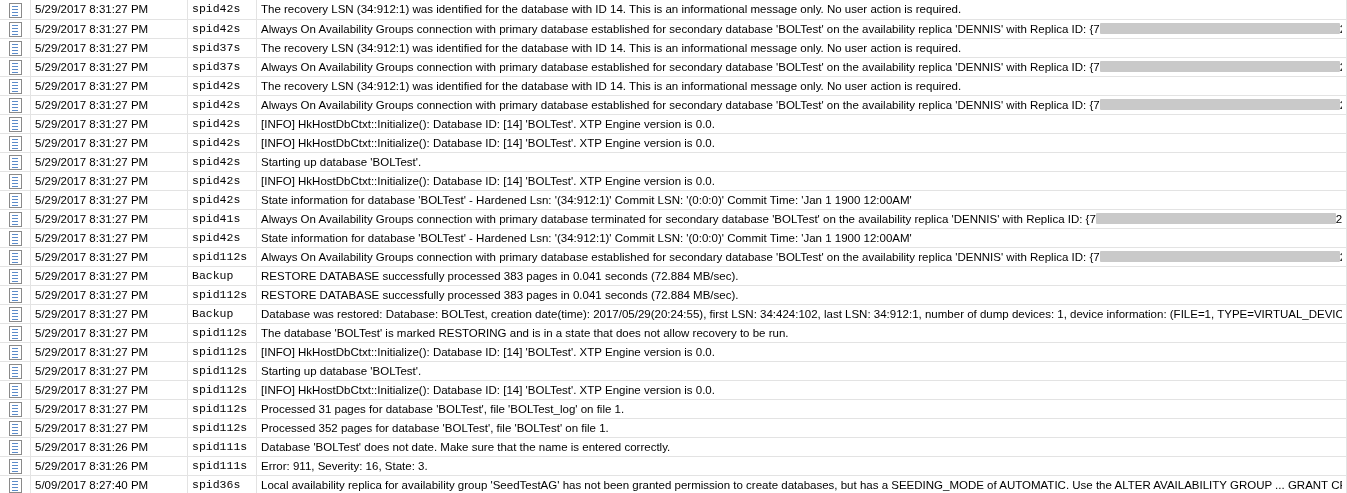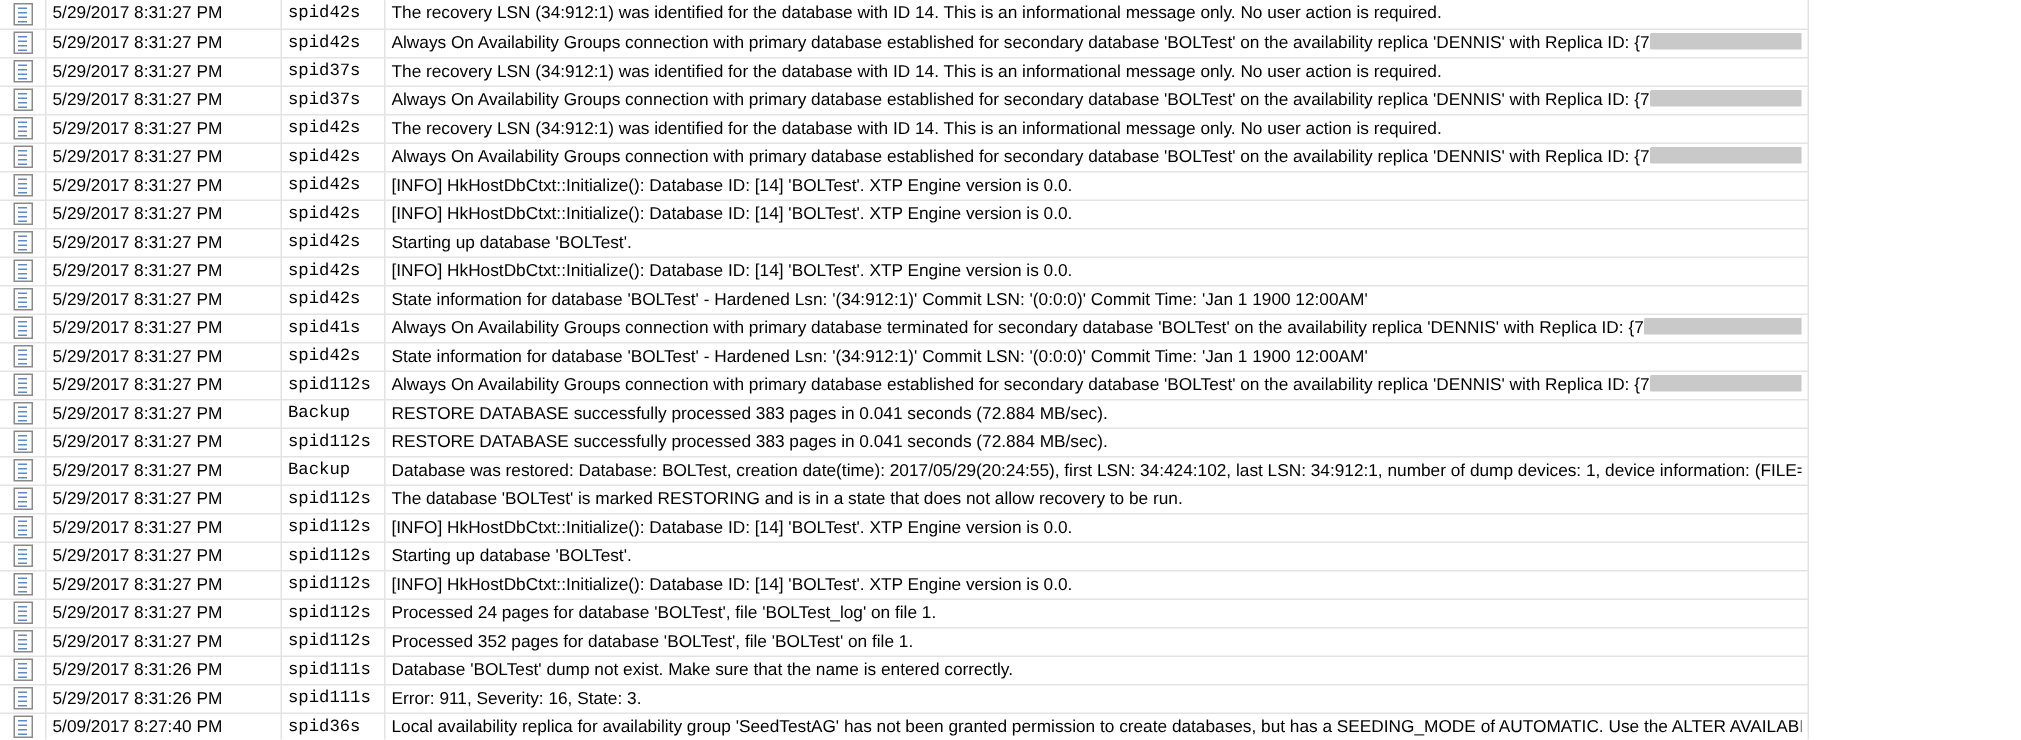--- a/index.html
+++ b/index.html
@@ -9,21 +9,21 @@
   }
   body {
     font-family: "Liberation Sans", sans-serif;
     font-size: 11.5px;
     color: #000000;
     width: 1347px;
     height: 493px;
     overflow: hidden;
   }
   #log-grid {
-    width: 1206px;
+    width: 1347px;
     border-collapse: collapse;
     table-layout: fixed;
   }
   #log-grid tr {
     height: 19px;
   }
   #log-grid td {
     border-bottom: 1px solid #e3e3e3;
     border-right: 1px solid #e3e3e3;
     padding: 0 4px;
@@ -270,37 +270,37 @@
         <td class="col-source">spid112s</td>
         <td class="col-message">
           <span class="msg-wrap"><span>[INFO] HkHostDbCtxt::Initialize(): Database ID: [14] 'BOLTest'. XTP Engine version is 0.0.</span></span>
         </td>
       </tr>
       <tr>
         <td class="col-icon"><span class="info-icon"></span></td>
         <td class="col-date">5/29/2017 8:31:27 PM</td>
         <td class="col-source">spid112s</td>
         <td class="col-message">
-          <span class="msg-wrap"><span>Processed 24 pages for database 'BOLTest', file 'BOLTest_log' on file 1.</span></span>
+          <span class="msg-wrap"><span>Processed 31 pages for database 'BOLTest', file 'BOLTest_log' on file 1.</span></span>
         </td>
       </tr>
       <tr>
         <td class="col-icon"><span class="info-icon"></span></td>
         <td class="col-date">5/29/2017 8:31:27 PM</td>
         <td class="col-source">spid112s</td>
         <td class="col-message">
           <span class="msg-wrap"><span>Processed 352 pages for database 'BOLTest', file 'BOLTest' on file 1.</span></span>
         </td>
       </tr>
       <tr>
         <td class="col-icon"><span class="info-icon"></span></td>
         <td class="col-date">5/29/2017 8:31:26 PM</td>
         <td class="col-source">spid111s</td>
         <td class="col-message">
-          <span class="msg-wrap"><span>Database 'BOLTest' dump not exist. Make sure that the name is entered correctly.</span></span>
+          <span class="msg-wrap"><span>Database 'BOLTest' does not date. Make sure that the name is entered correctly.</span></span>
         </td>
       </tr>
       <tr>
         <td class="col-icon"><span class="info-icon"></span></td>
         <td class="col-date">5/29/2017 8:31:26 PM</td>
         <td class="col-source">spid111s</td>
         <td class="col-message">
           <span class="msg-wrap"><span>Error: 911, Severity: 16, State: 3.</span></span>
         </td>
       </tr>

